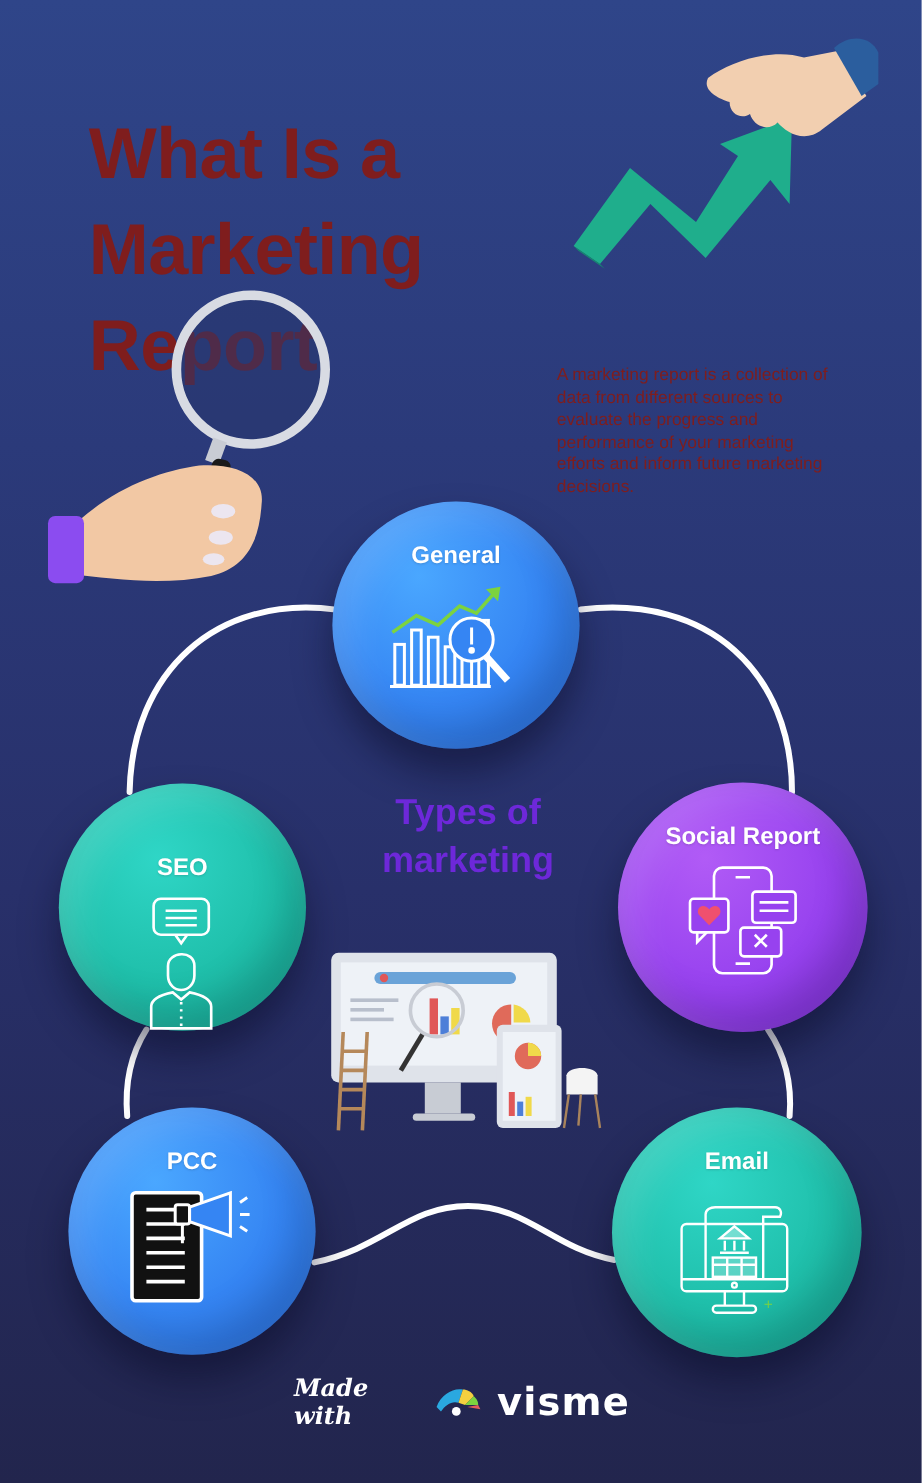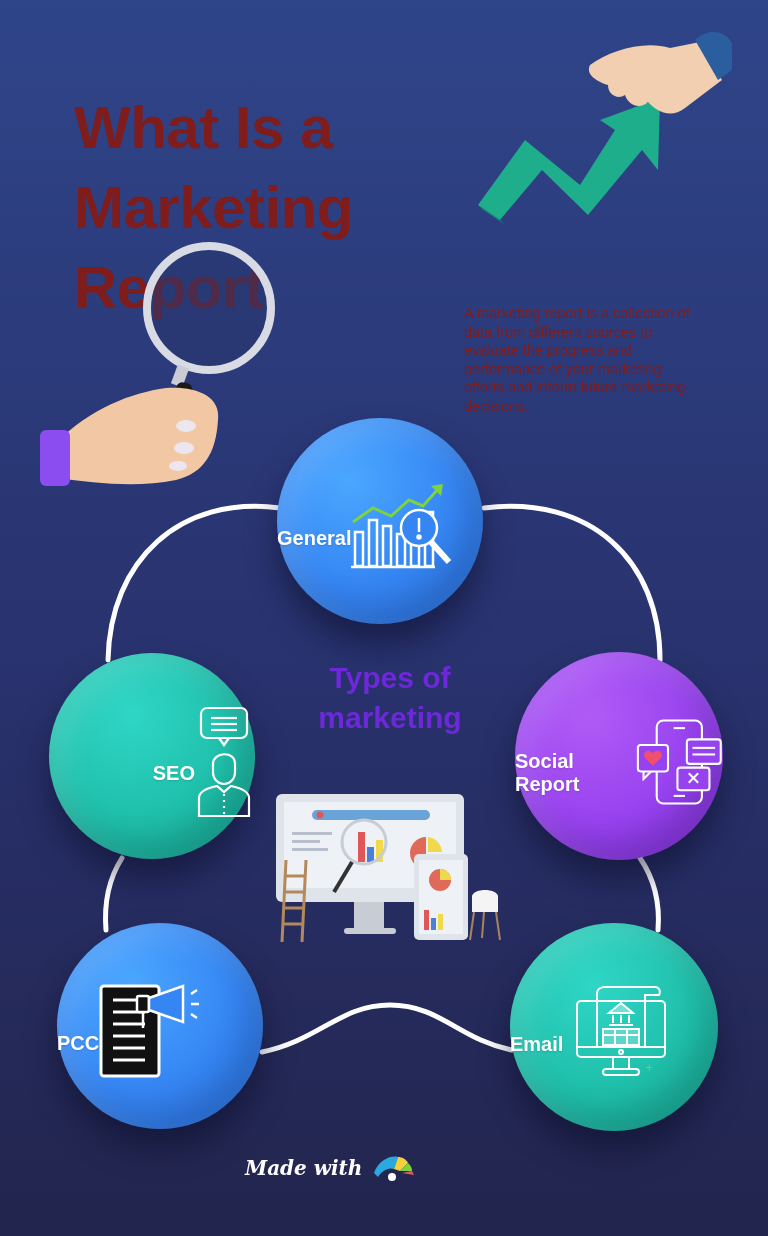--- a/index.html
+++ b/index.html
@@ -22,21 +22,21 @@
   .desc {
     left: 464px; top: 275px; width: 240px;
     font-size: 14.5px; line-height: 18.5px; color: #7f1d1d; margin-top: 29px;
   }
 
   .connector { left: 0; top: 0; width: 768px; height: 1236px; pointer-events: none; }
 
   .ball {
     border-radius: 50%;
     box-shadow: 0 20px 30px rgba(10,12,40,0.5), inset -14px -18px 30px rgba(0,0,0,0.15), inset 14px 14px 30px rgba(255,255,255,0.15);
-    display: flex; flex-direction: row; align-items: center;
+    display: flex; flex-direction: column; align-items: center;
   }
   .ball .label {
     font-weight: 700; font-size: 20px; color: #fff; margin-top: 34px;
     text-shadow: 0 1px 2px rgba(0,0,0,0.15);
   }
   .ball svg { margin-top: 12px; }
 
   .b-general { left: 277px; top: 418px; width: 206px; height: 206px;
     background: radial-gradient(circle at 35% 30%, #4aa7ff 0%, #3585f3 55%, #2a6fe0 100%); }
   .b-seo { left: 49px; top: 653px; width: 206px; height: 206px;
@@ -262,13 +262,14 @@
 
 <div class="abs footer">
   <span class="made-with">Made with</span>
   <svg width="46" height="30" viewBox="0 0 46 30">
     <path d="M2,20 C6,8 18,2 26,4 L22,16 C16,14 10,18 6,24 Z" fill="#2aa8e0"></path>
     <path d="M22,16 L26,4 C30,4 34,6 36,10 L28,18 Z" fill="#f4d03f"></path>
     <path d="M28,18 L36,10 C38,12 40,14 40,18 Z" fill="#7cd33f"></path>
     <path d="M30,20 L40,18 L42,22 Z" fill="#e25c5c"></path>
     <circle cx="20" cy="24" r="4" fill="#fff"></circle>
   </svg>
+  <span class="visme">visme</span>
 </div>
 
 </body></html>

